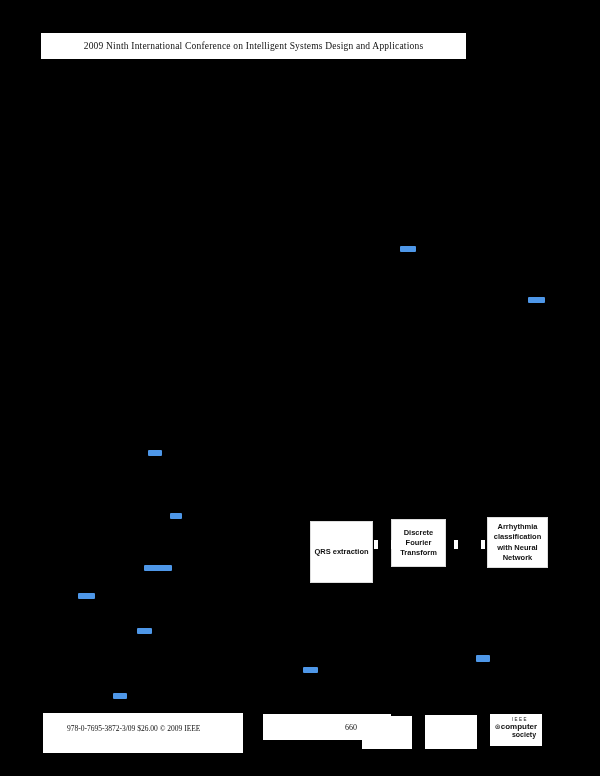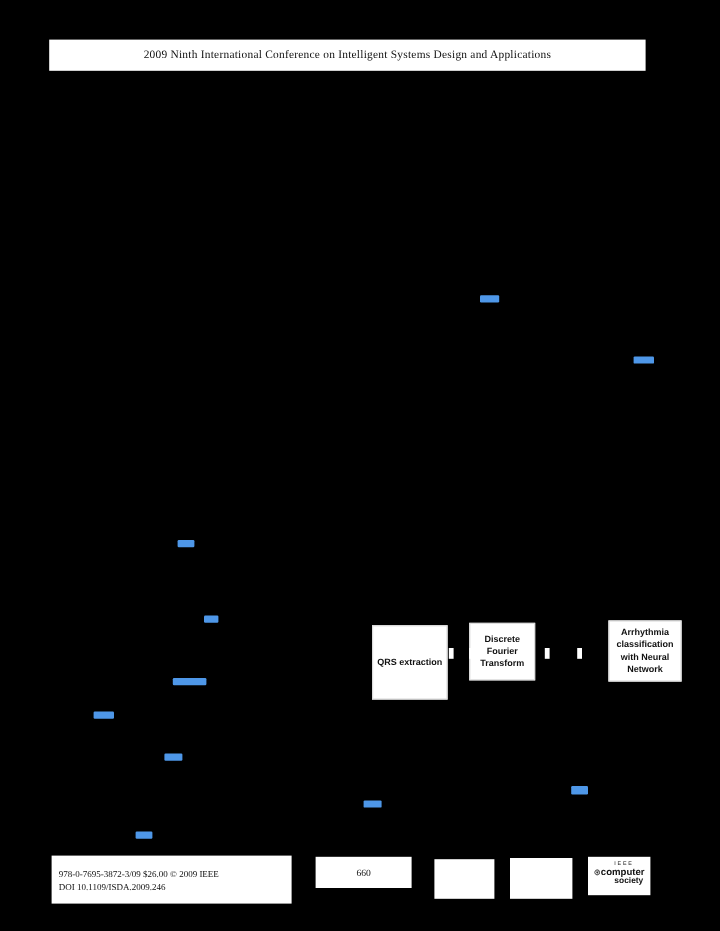--- a/index.html
+++ b/index.html
@@ -6,21 +6,21 @@
   body {
     width: 600px; height: 776px;
     background: #000000;
     position: relative;
     overflow: hidden;
     font-family: "Liberation Serif", serif;
   }
   
   .header-bar {
     position: absolute; left: 41px; top: 33px;
-    width: 497px; height: 26px;
+    width: 425px; height: 26px;
     background: #ffffff;
     display: flex; align-items: center; justify-content: center; text-align: right;
   }
   .header-bar .title {
     font-size: 9.5px; color: #111111;
     letter-spacing: 0.2px;
     white-space: nowrap;
   }
   
   .link-mark {
@@ -37,46 +37,46 @@
     font-size: 7.5px;
     line-height: 1.35;
     display: flex; align-items: center; justify-content: center;
     text-align: center;
     box-sizing: border-box;
     padding: 2px 3px;
     border: 1px solid #dddddd;
   }
   .fbox1 { left: 310px; top: 521px; width: 63px; height: 62px; }
   .fbox2 { left: 391px; top: 519px; width: 55px; height: 48px; }
-  .fbox3 { left: 487px; top: 517px; width: 61px; height: 51px; margin-left: 20px; }
+  .fbox3 { left: 487px; top: 517px; width: 61px; height: 51px; }
   .fstub {
     position: absolute;
     background: #ffffff;
     width: 4px; height: 9px; top: 540px;
   }
   .fstub1 { left: 374px; }
   .fstub2 { left: 391px; }
   .fstub3 { left: 454px; }
   .fstub4 { left: 481px; }
   
   .copyright-box {
     position: absolute; left: 43px; top: 713px;
     width: 200px; height: 40px;
     background: #ffffff;
     box-sizing: border-box;
-    padding: 10px 0 0 6px;
+    padding: 10px 0 0 24px;
     font-size: 7.5px; color: #111111;
     line-height: 1.5;
   }
   .page-number-box {
     position: absolute; left: 263px; top: 714px;
     width: 80px; height: 26px;
     background: #ffffff;
     display: flex; align-items: center; justify-content: center;
-    font-size: 8px; color: #111111;
+    font-size: 8px; color: #111111; padding-left: 48px;
   }
   .footer-box-a {
     position: absolute; left: 362px; top: 716px;
     width: 50px; height: 33px;
     background: #ffffff;
   }
   .footer-box-b {
     position: absolute; left: 425px; top: 715px;
     width: 52px; height: 34px;
     background: #ffffff;
@@ -128,21 +128,20 @@
 <div class="fbox fbox1">QRS extraction</div>
 <div class="fbox fbox2">Discrete Fourier Transform</div>
 <div class="fbox fbox3">Arrhythmia classification with Neural Network</div>
 <div class="fstub fstub1"></div>
 <div class="fstub fstub2"></div>
 <div class="fstub fstub3"></div>
 <div class="fstub fstub4"></div>
 
 <div class="copyright-box">
   <div>978-0-7695-3872-3/09 $26.00 © 2009 IEEE</div>
-  <div>DOI 10.1109/ISDA.2009.246</div>
 </div>
 
 <div class="page-number-box">
   <span>660</span>
 </div>
 
 <div class="footer-box-a"></div>
 <div class="footer-box-b"></div>
 
 <div class="logo-box">

